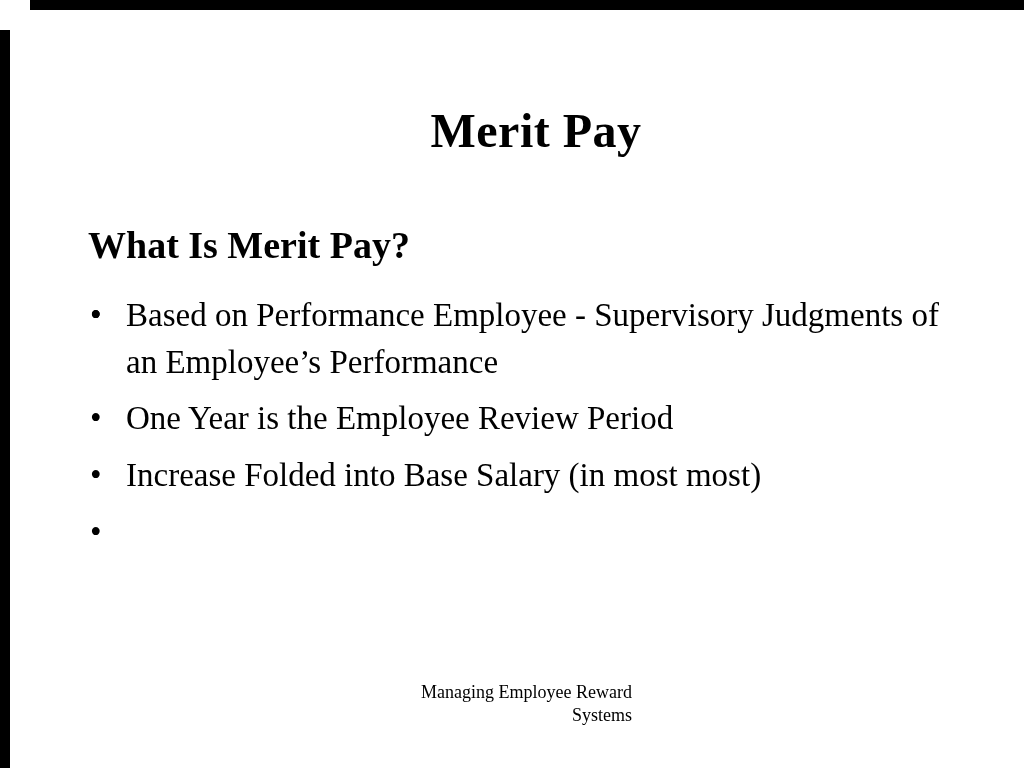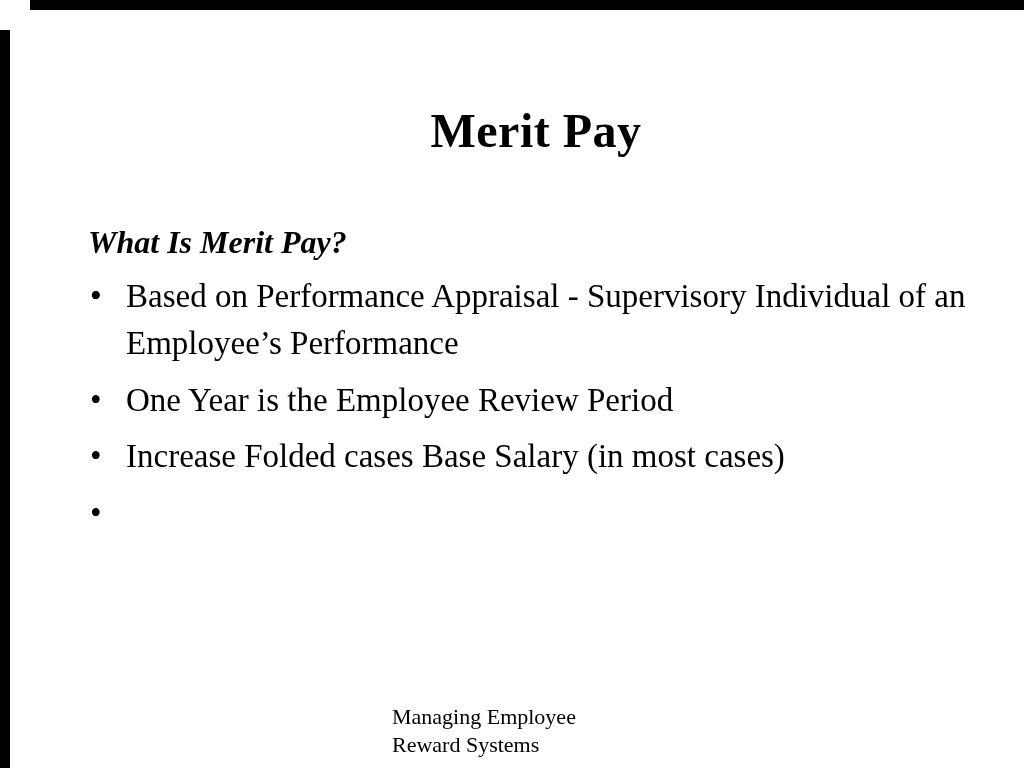--- a/index.html
+++ b/index.html
@@ -44,51 +44,50 @@
     letter-spacing: 0.5px;
     padding-left: 24px;
   }
   .content {
     position: absolute;
     top: 224px;
     left: 88px;
     right: 50px;
   }
   .content-heading {
-    font-size: 32px;
+    font-size: 38px;
     font-weight: bold;
-    margin: 0 0 12px 0;
+    margin: 0 0 24px 0;
     line-height: 1.15;
-    font-style: italic;
   }
   ul.bullet-list {
     list-style: none;
     margin: 0;
     padding: 0;
     font-size: 33px;
     line-height: 1.42;
   }
   ul.bullet-list li {
     position: relative;
     padding-left: 38px;
     margin-bottom: 10px;
   }
   ul.bullet-list li .bullet-glyph {
     position: absolute;
     left: 2px;
     top: 0;
   }
   .footer {
     position: absolute;
-    top: 703px;
+    top: 681px;
     left: 50%;
     transform: translateX(-50%);
     width: 240px;
-    text-align: left;
-    font-size: 22px;
+    text-align: right;
+    font-size: 18px;
     line-height: 1.28;
   }
 </style>
 </head>
 <body>
 
 <div class="slide">
 
   <div class="border-top"></div>
   <div class="border-left"></div>
@@ -98,29 +97,29 @@
   <div class="content">
 
     <div class="content-heading">What Is Merit Pay?</div>
 
     <ul class="bullet-list">
       <li>
         <span class="bullet-glyph">•</span>
       </li>
       <li>
         <span class="bullet-glyph">•</span>
-        <span>Based on Performance Appraisal - Supervisory Individual of an Employee’s Performance</span>
+        <span>Based on Performance Employee - Supervisory Judgments of an Employee’s Performance</span>
       </li>
       <li>
         <span class="bullet-glyph">•</span>
         <span>One Year is the Employee Review Period</span>
       </li>
       <li>
         <span class="bullet-glyph">•</span>
-        <span>Increase Folded cases Base Salary (in most cases)</span>
+        <span>Increase Folded into Base Salary (in most most)</span>
       </li>
       <li>
         <span class="bullet-glyph">•</span>
       </li>
     </ul>
 
   </div>
 
   <div class="footer">Managing Employee Reward Systems</div>
 

